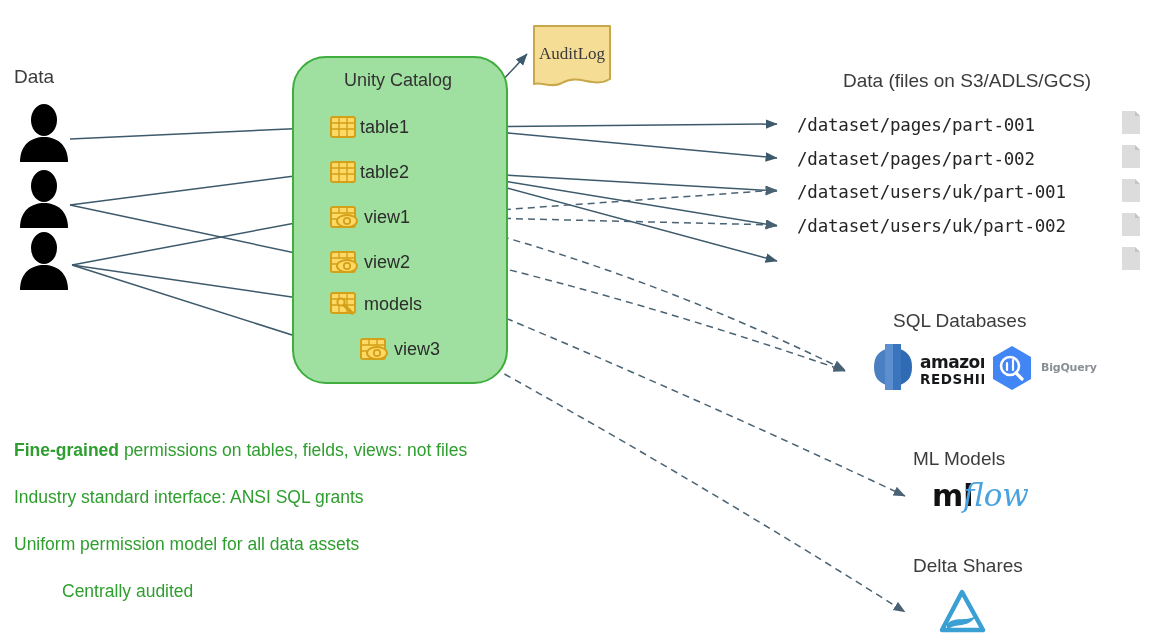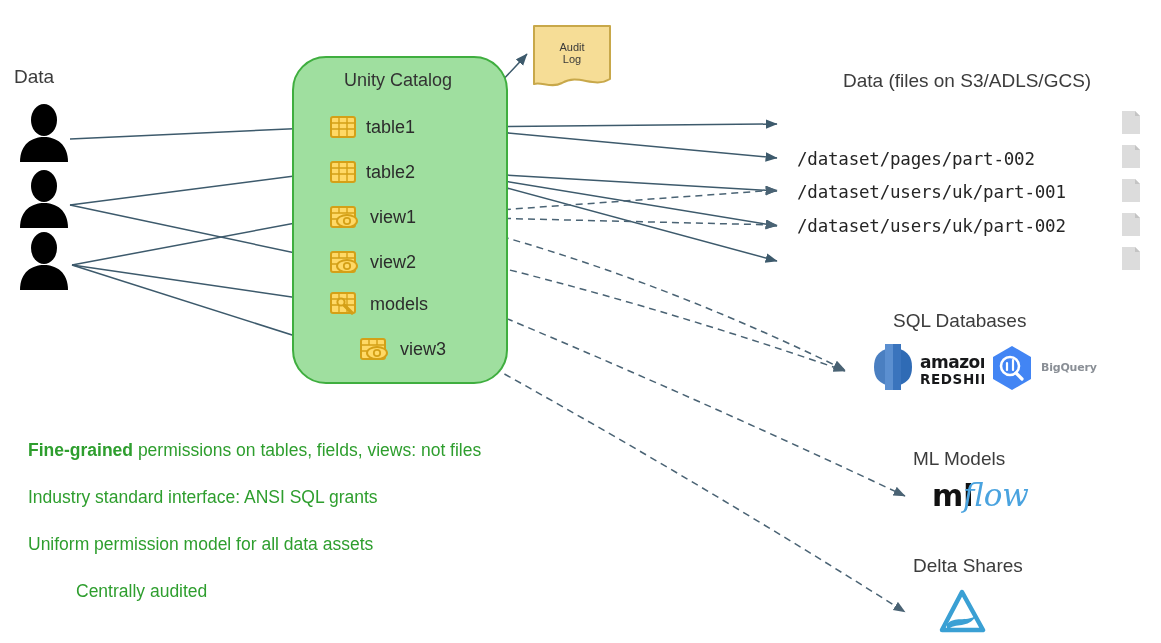--- a/index.html
+++ b/index.html
@@ -24,40 +24,40 @@
 
   
   #uc-panel{
     position:absolute;left:292px;top:56px;width:212px;height:324px;
     background:#9fdf9f;border:2.5px solid #3fae3f;border-radius:34px;
   }
   #uc-label{
     position:absolute;left:292px;top:70px;width:212px;text-align:center;
     font-size:18px;color:#333;
   }
-  .uc-row{position:absolute;left:330px;display:flex;align-items:center;gap:10px;height:28px;}
+  .uc-row{position:absolute;left:330px;display:flex;align-items:center;gap:4px;height:28px;}
   .uc-row .lbl{font-size:18px;color:#2c2c2c;white-space:nowrap;}
 
   
   #audit-log{position:absolute;left:531px;top:23px;width:82px;height:66px;}
   #audit-log .txt{
-    position:absolute;inset:0;display:flex;flex-direction:column;
+    position:absolute;inset:0;display:flex;flex-direction:row;
     align-items:center;justify-content:center;
-    font-size:11px;color:#3a3a3a;line-height:1.05;padding-bottom:5px;
+    font-size:17px;color:#3a3a3a;line-height:1.05;padding-bottom:5px;font-family:Liberation Serif, serif;
   }
 
   
   .path-row{position:absolute;height:24px;display:flex;align-items:center;}
   .path-row .p{
     font-family:"DejaVu Sans Mono","Liberation Mono",monospace;
     font-size:17.5px;color:#252525;white-space:nowrap;letter-spacing:-0.2px;
   }
 
   
-  .bullet{position:absolute;left:28px;font-size:17.5px;color:#2e9e2e;white-space:nowrap;}
+  .bullet{position:absolute;left:14px;font-size:17.5px;color:#2e9e2e;white-space:nowrap;}
   .bullet b{font-weight:bold;color:#2e9e2e;}
 
   
   #redshift-logo{position:absolute;left:866px;top:341px;}
   #bigquery-logo{position:absolute;left:989px;top:344px;}
   #mlflow-logo{position:absolute;left:932px;top:477px;}
   #delta-logo{position:absolute;left:938px;top:589px;}
   .amz1{font-family:"DejaVu Sans",sans-serif;font-size:17px;font-weight:bold;fill:#17181a;letter-spacing:-0.5px;}
   .amz2{font-family:"DejaVu Sans",sans-serif;font-size:13.5px;font-weight:bold;fill:#17181a;letter-spacing:0.6px;}
   .bq-txt{font-family:"DejaVu Sans",sans-serif;font-size:11px;fill:#8a8f96;font-weight:bold;letter-spacing:-0.2px;}
@@ -195,20 +195,23 @@
       <path d="M3,3 H79 V56 C62,66 48,50 31,60 C20,66 10,58 3,61 Z" fill="#f6dd96" stroke="#c8a84a" stroke-width="2" stroke-linejoin="round"></path>
     </svg>
     <div class="txt">
       <span>Audit</span>
       <span>Log</span>
     </div>
   </div>
 
   <div class="hdr" id="data-title">Data (files on S3/ADLS/GCS)</div>
 
+  <div class="path-row" style="left:797px;top:113px;">
+    <span class="p">/dataset/pages/part-001</span>
+  </div>
   <div class="path-row" style="left:797px;top:147px;">
     <span class="p">/dataset/pages/part-002</span>
   </div>
   <div class="path-row" style="left:797px;top:180px;">
     <span class="p">/dataset/users/uk/part-001</span>
   </div>
   <div class="path-row" style="left:797px;top:214px;">
     <span class="p">/dataset/users/uk/part-002</span>
   </div>
 

